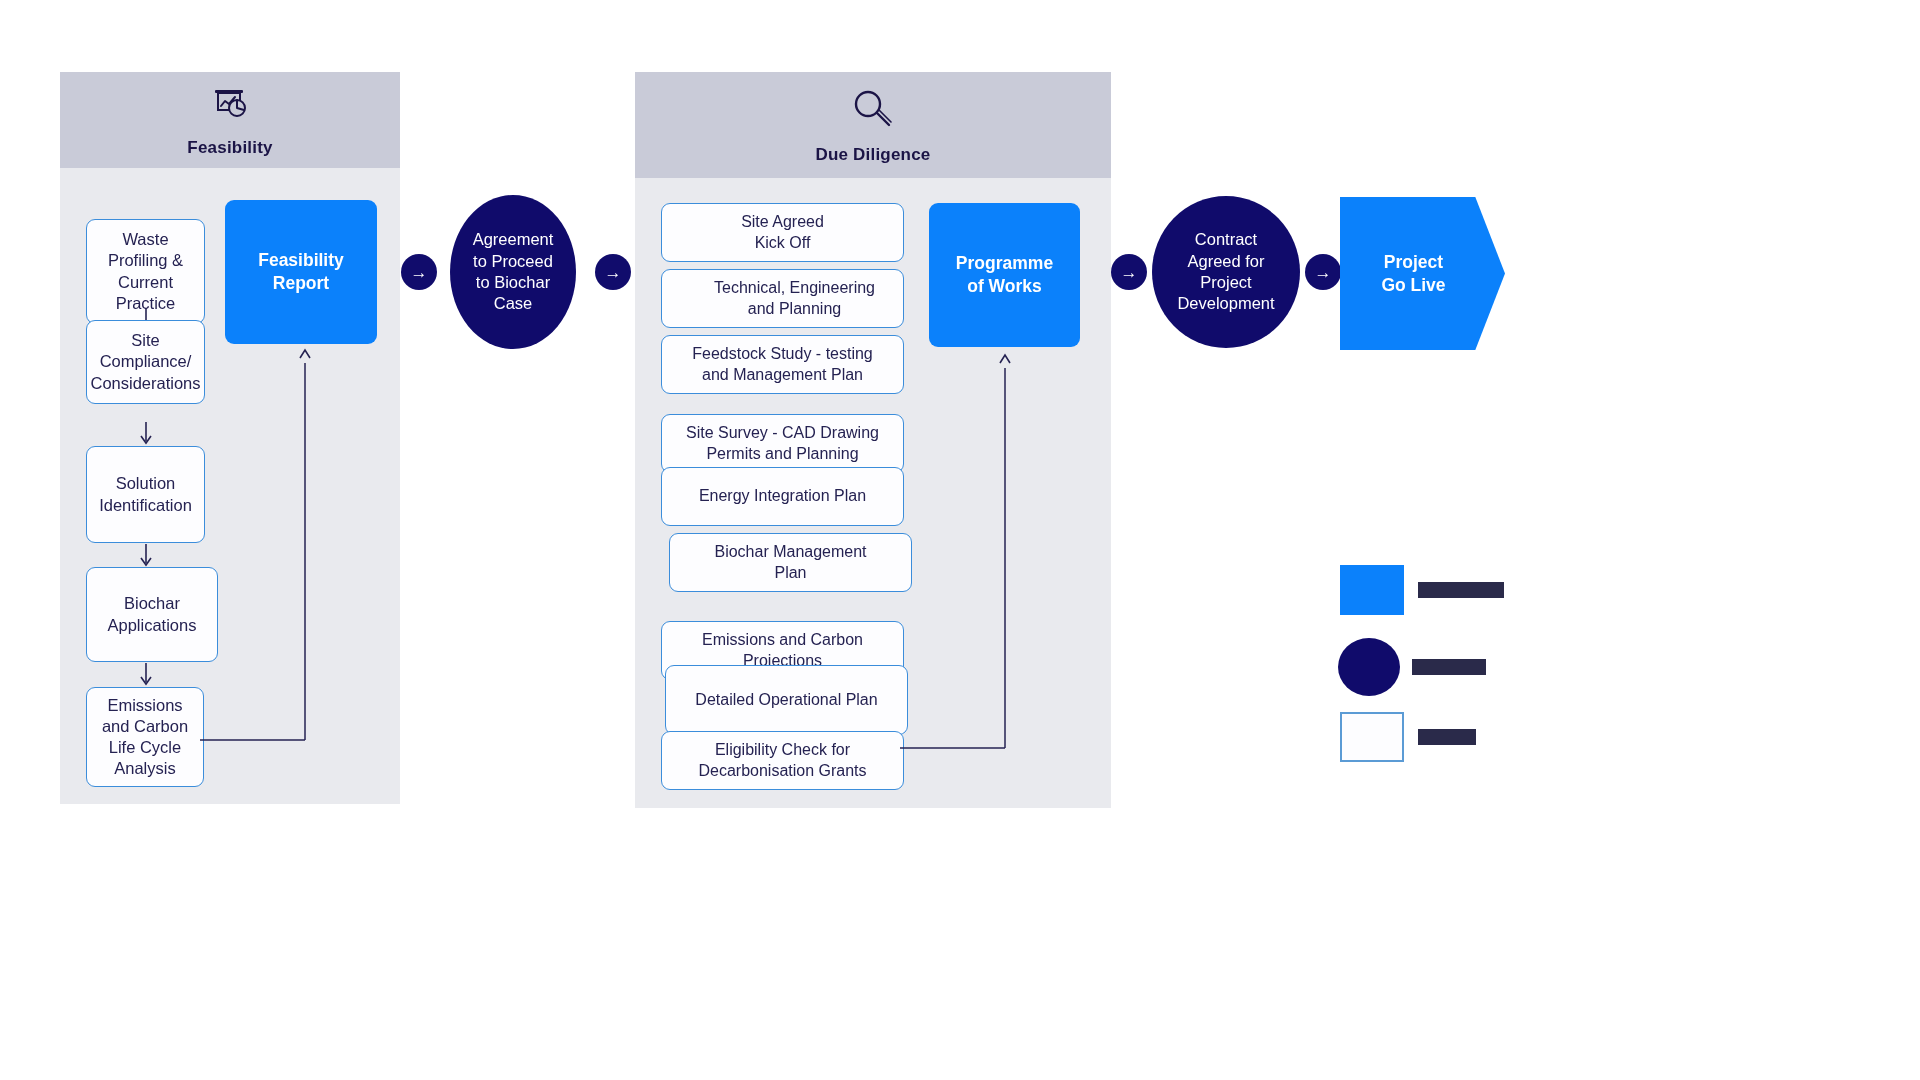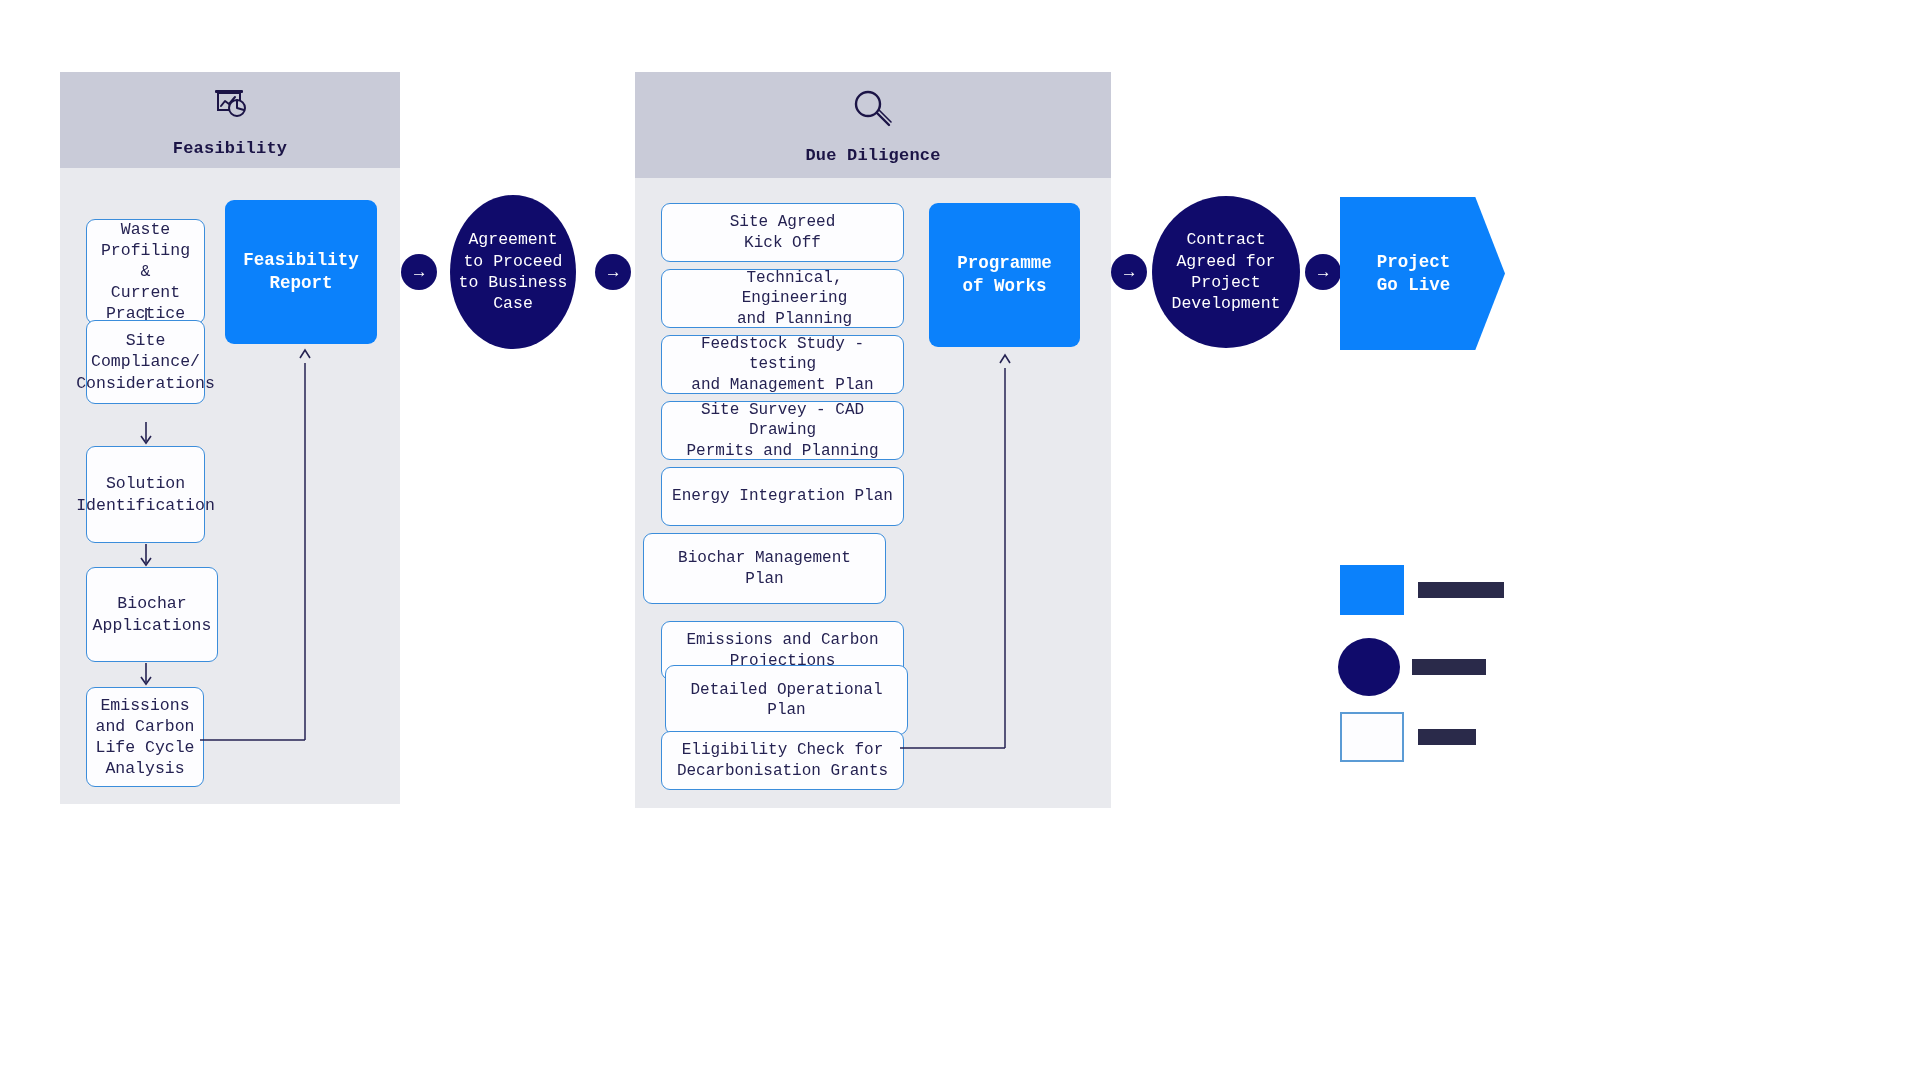--- a/index.html
+++ b/index.html
@@ -2,21 +2,21 @@
 <html><head>
 <meta charset="utf-8">
 <style>
   * { box-sizing: border-box; margin: 0; padding: 0; }
   html, body {
     width: 1920px; height: 1080px;
     background: #ffffff;
     font-family: "Liberation Sans", sans-serif;
     overflow: hidden;
   }
-  #canvas { position: relative; width: 1920px; height: 1080px; font-family: Liberation Mono, monospace; }
+  #canvas { position: relative; width: 1920px; height: 1080px; }
 
   
   .panel { position: absolute; background: #e9eaee; }
   .panel-header {
     position: absolute; left: 0; top: 0; width: 100%;
     background: #c9cbd8;
     display: flex; flex-direction: column;
     align-items: center; justify-content: center;
   }
   .panel-title {
@@ -177,21 +177,21 @@
     <path d="M0 395 L105 395" stroke="#252252" stroke-width="1.5" fill="none"></path>
     <polyline points="100,13 105,5 110,13" stroke="#252252" stroke-width="1.6" fill="none"></polyline>
   </svg>
 
   <div class="arrow-node" style="left:401px; top:254px;">
     <span style="font-size:17px; line-height:1;">→</span>
   </div>
 
   <div class="milestone" style="left:450px; top:195px; width:126px; height:154px; white-space:pre-line;">Agreement
 to Proceed
-to Business
+to Biochar
 Case</div>
 
   <div class="arrow-node" style="left:595px; top:254px;">
     <span style="font-size:17px; line-height:1;">→</span>
   </div>
 
   <div class="panel" style="left:635px; top:72px; width:476px; height:736px;">
     <div class="panel-header" style="height:106px;">
       <span class="panel-icon">
         <svg width="50" height="50" viewBox="0 0 50 50" fill="none">
@@ -205,26 +205,26 @@
 
     <div class="step-box small" style="left:26px; top:131px; width:243px; height:59px; white-space:pre-line;">Site Agreed
 Kick Off</div>
 
     <div class="step-box small" style="left:26px; top:197px; width:243px; height:59px; white-space:pre-line;padding-left:32px;">Technical, Engineering
 and Planning</div>
 
     <div class="step-box small" style="left:26px; top:263px; width:243px; height:59px; white-space:pre-line;">Feedstock Study - testing
 and Management Plan</div>
 
-    <div class="step-box small" style="left:26px; top:329px; width:243px; height:59px; white-space:pre-line;">Site Survey - CAD Drawing
+    <div class="step-box small" style="left:26px; top:342px; width:243px; height:59px; white-space:pre-line;">Site Survey - CAD Drawing
 Permits and Planning</div>
 
     <div class="step-box small" style="left:26px; top:395px; width:243px; height:59px; white-space:pre-line;">Energy Integration Plan</div>
 
-    <div class="step-box small" style="left:8px; top:461px; width:243px; height:71px; white-space:pre-line;">Biochar Management
+    <div class="step-box small" style="left:34px; top:461px; width:243px; height:59px; white-space:pre-line;">Biochar Management
 Plan</div>
 
     <div class="step-box small" style="left:26px; top:549px; width:243px; height:59px; white-space:pre-line;">Emissions and Carbon
 Projections</div>
 
     <div class="step-box small" style="left:30px; top:593px; width:243px; height:70px; white-space:pre-line;">Detailed Operational Plan</div>
 
     <div class="step-box small" style="left:26px; top:659px; width:243px; height:59px; white-space:pre-line;">Eligibility Check for
 Decarbonisation Grants</div>
 

